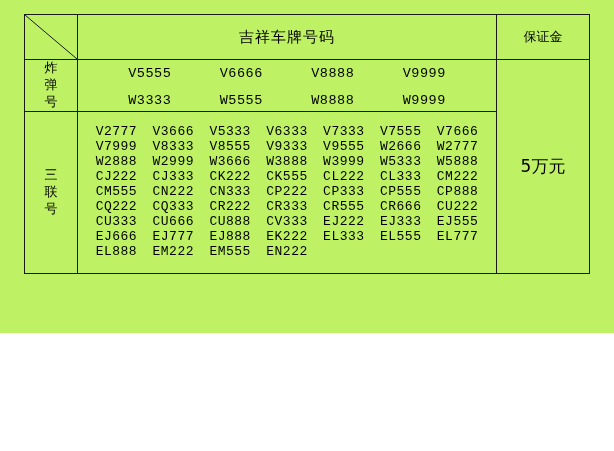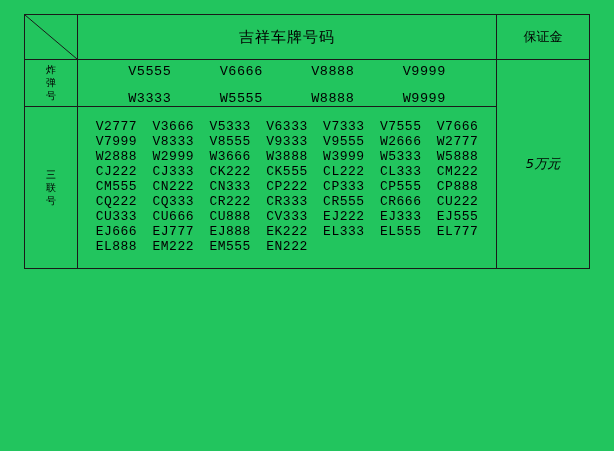--- a/index.html
+++ b/index.html
@@ -10,22 +10,22 @@
   body {
     width: 614px;
     height: 451px;
     font-family: "Liberation Sans", sans-serif;
     color: #000000;
     overflow: hidden;
   }
   .sheet {
     position: relative;
     width: 614px;
-    height: 451px;
-    background: #22c55e;
+    height: 333px;
+    background: #bef264;
   }
   table.plate-table {
     position: absolute;
     left: 24px;
     top: 14px;
     width: 566px;
     border-collapse: collapse;
     table-layout: fixed;
   }
   table.plate-table td {
@@ -60,38 +60,37 @@
   }
   .deposit-head-cell {
     width: 92px;
     height: 44px;
     font-size: 13px;
     font-family: "DejaVu Sans", "Liberation Sans", sans-serif;
     margin-top: 35px;
   }
   .rowlabel-cell {
     width: 52px;
-    font-size: 10px;
+    font-size: 13px;
     line-height: 1.35;
     font-family: "DejaVu Sans", "Liberation Sans", sans-serif;
   }
   .rowlabel-cell .vert {
     display: inline-block;
     width: 1.4em;
     word-break: break-all;
     line-height: 1.3;
   }
   .content-cell {
     padding: 6px 0 8px 0;
   }
   .deposit-cell {
     width: 92px;
-    font-size: 13px;
-    font-family: "DejaVu Sans", "Liberation Sans", sans-serif;
-    font-style: italic;
+    font-size: 17px;
+    font-family: "DejaVu Sans", "Liberation Sans", sans-serif;
   }
   .plate-grid {
     display: grid;
     justify-items: center;
     align-items: center;
   }
   .grid-bomb {
     grid-template-columns: repeat(4, 1fr);
     row-gap: 12px;
     padding: 4px 26px 0 26px;

